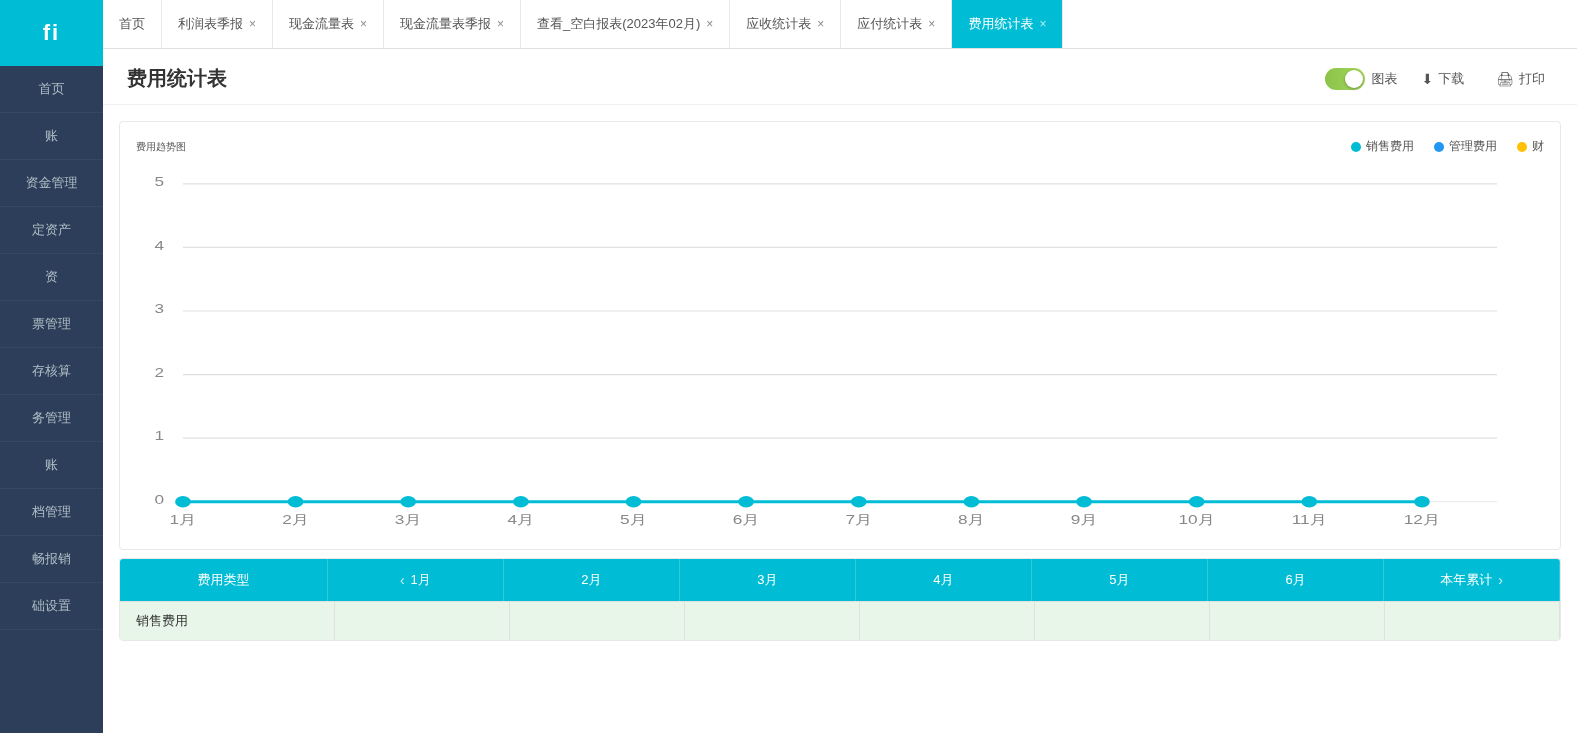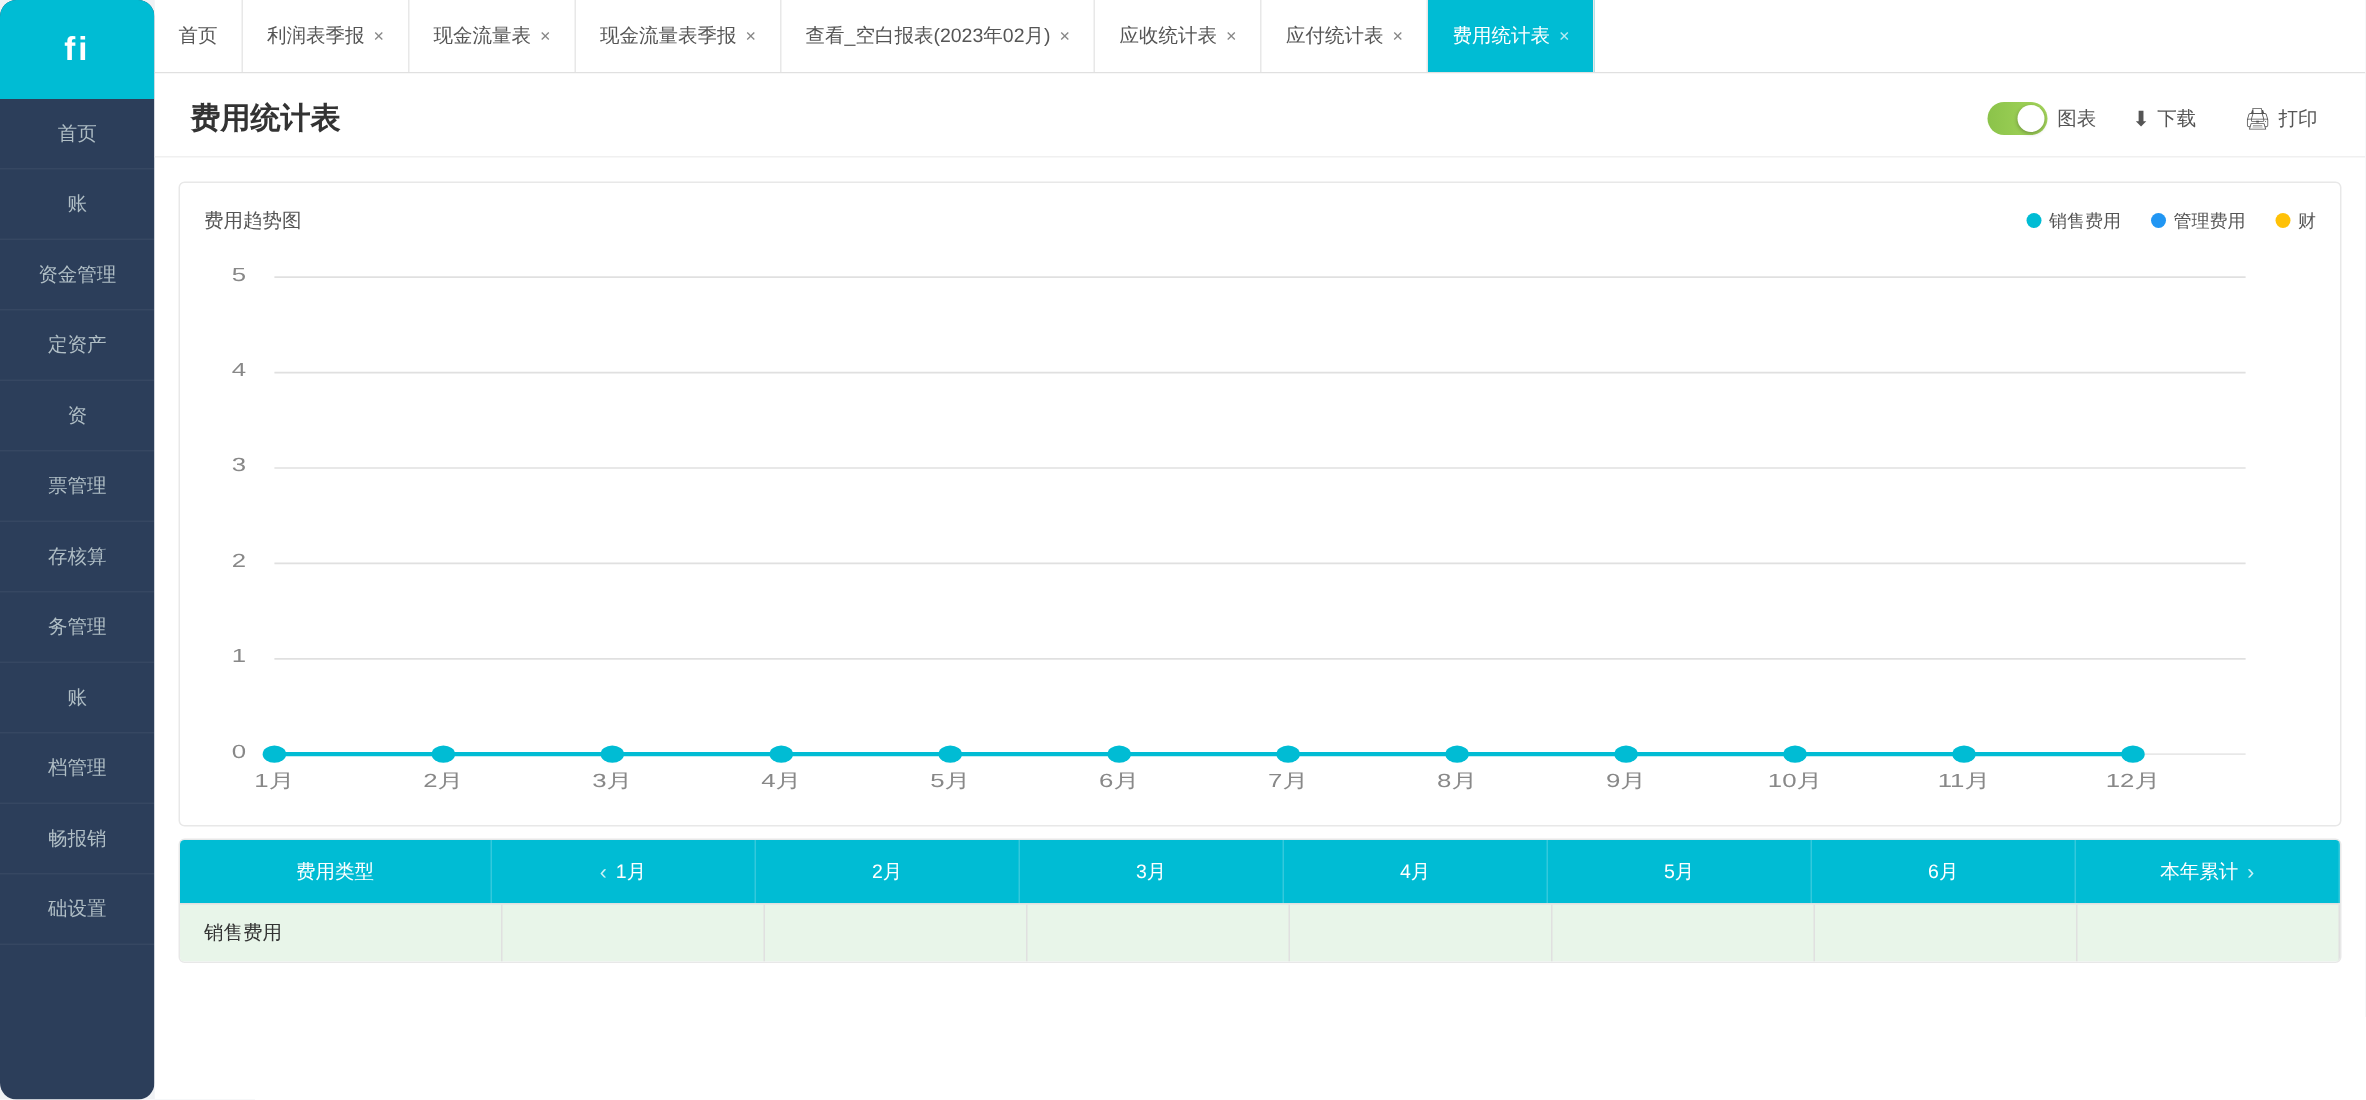--- a/index.html
+++ b/index.html
@@ -8,21 +8,20 @@
     
     .sidebar {
       width: 103px;
       background: #2c3e5a;
       display: flex;
       flex-direction: column;
       color: #b0bec5;
       flex-shrink: 0;
       height: 100%;
       overflow: hidden;
-      border-radius: 11px;
     }
     .sidebar-logo {
       background: #00bcd4;
       height: 66px;
       display: flex;
       align-items: center;
       justify-content: center;
       font-size: 22px;
       font-weight: bold;
       color: white;
@@ -153,21 +152,21 @@
       border-radius: 4px;
       padding: 16px;
     }
     .chart-header {
       display: flex;
       align-items: center;
       justify-content: space-between;
       margin-bottom: 8px;
     }
     .chart-title {
-      font-size: 13px;
+      font-size: 10px;
       color: #555;
     }
     .chart-legend {
       display: flex;
       align-items: center;
       gap: 20px;
       font-size: 12px;
       color: #555;
     }
     .legend-item {

